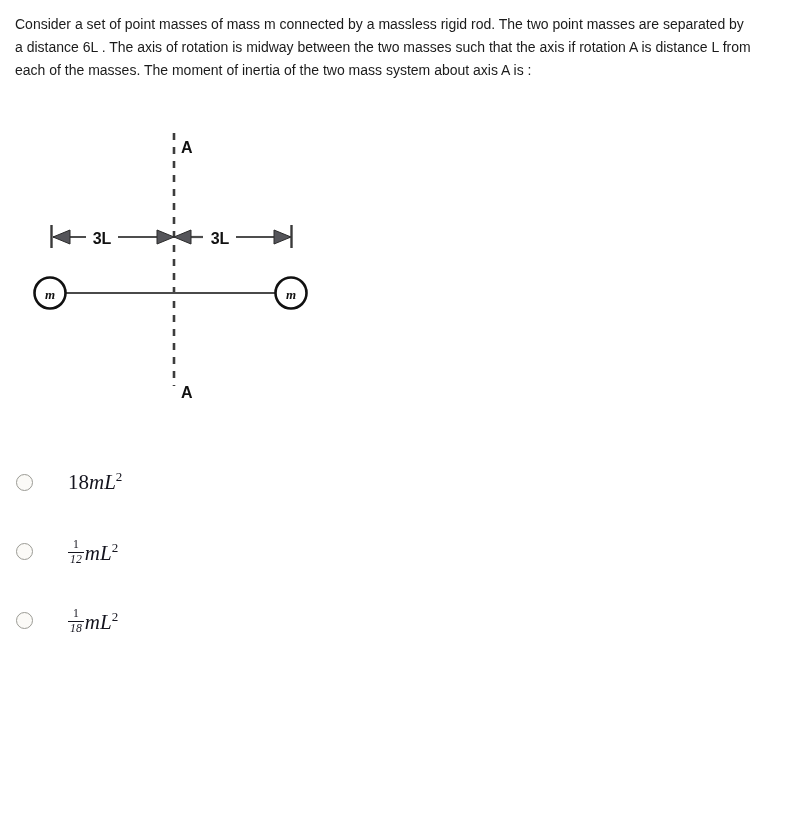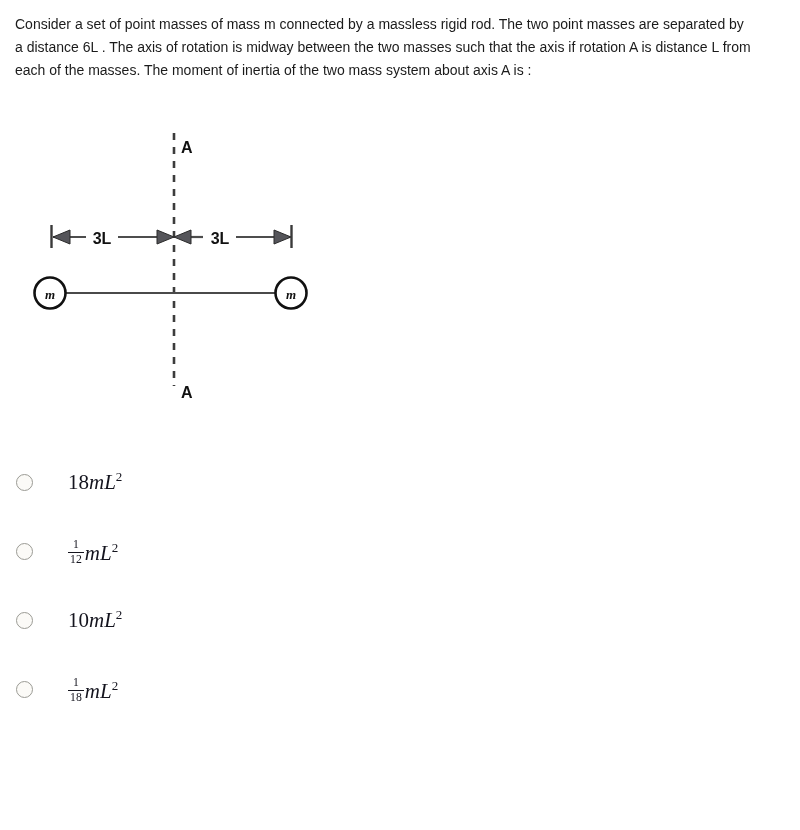--- a/index.html
+++ b/index.html
@@ -87,20 +87,21 @@
     margin-right: 0.09em;
   }
   .frac .top {
     display: block;
     padding: 0 2px 1px 2px;
     border-bottom: 1.4px solid #14141e;
   }
   .frac .bot {
     display: block;
     padding: 1px 2px 0 2px;
+    font-style: italic;
   }
 </style>
 </head>
 <body>
 
 <div class="question">Consider a set of point masses of mass m connected by a massless rigid rod. The two point masses are separated by a distance 6L . The axis of rotation is midway between the two masses such that the axis if rotation A is distance L from each of the masses. The moment of inertia of the two mass system about axis A is :</div>
 
 <div class="figure">
   <svg width="360" height="290" viewBox="0 0 360 290">
 
@@ -151,26 +152,20 @@
     </span>
   </div>
 
   <div class="option">
     <span class="radio"></span>
     <span class="math">
       <span class="frac"><span class="top">1</span><span class="bot">12</span></span><span class="var">m</span><span class="var">L</span><sup>2</sup>
     </span>
   </div>
 
-  <div class="option">
-    <span class="radio"></span>
-    <span class="math">
-      <span class="num">10</span><span class="var">m</span><span class="var">L</span><sup>2</sup>
-    </span>
-  </div>
 
   <div class="option">
     <span class="radio"></span>
     <span class="math">
       <span class="frac"><span class="top">1</span><span class="bot">18</span></span><span class="var">m</span><span class="var">L</span><sup>2</sup>
     </span>
   </div>
 
 
 </div>

